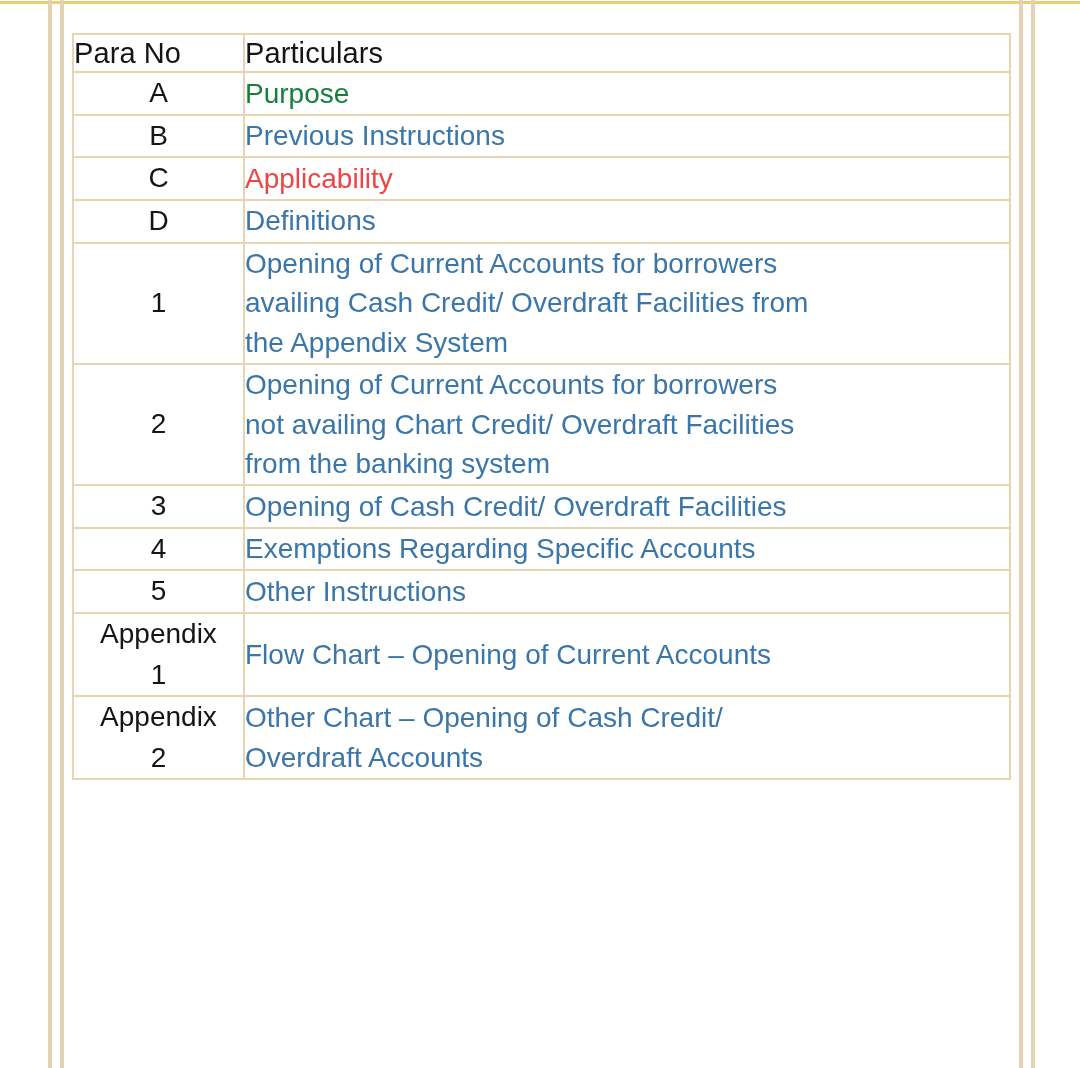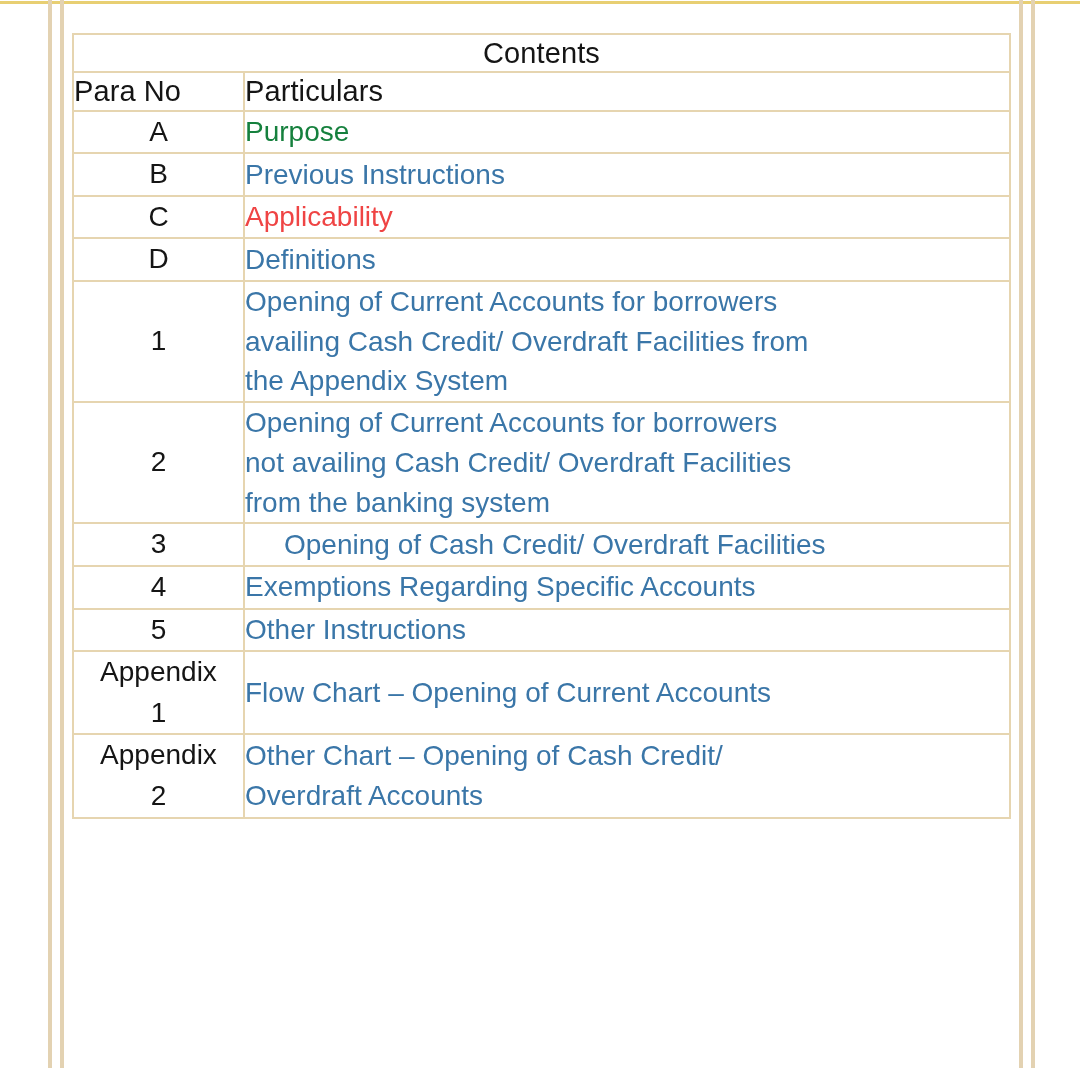--- a/index.html
+++ b/index.html
@@ -100,23 +100,20 @@
 <div class="vrule r2"></div>
 
 <div class="toc-wrap">
   <table class="toc">
     <colgroup>
       <col class="col-para">
       <col class="col-part">
     </colgroup>
     <tbody>
       <tr>
-        <td class="cell-title" colspan="2" style="border-color: rgb(230, 213, 176);">Contents</td>
-      </tr>
-      <tr>
         <td class="cell-head" style="border-color: rgb(230, 213, 176);">Para No</td>
         <td class="cell-head" style="border-color: rgb(230, 213, 176); border-radius: 19px;">Particulars</td>
       </tr>
 
     <tr>
           <td class="cell-para" style="border-color: rgb(230, 213, 176);">
             <span class="ln">A</span>
           </td>
           <td class="cell-part" style="color: #15803d; border-color: rgb(230, 213, 176); margin-left: 37px;">
             <span class="ln">Purpose</span>
@@ -155,29 +152,29 @@
             <span class="ln">availing Cash Credit/ Overdraft Facilities from</span>
             <span class="ln">the Appendix System</span>
           </td>
         </tr>
         <tr>
           <td class="cell-para" style="border-color: rgb(230, 213, 176);">
             <span class="ln">2</span>
           </td>
           <td class="cell-part" style="color: rgb(58, 118, 168); border-color: rgb(230, 213, 176);">
             <span class="ln">Opening of Current Accounts for borrowers</span>
-            <span class="ln">not availing Cash Credit/ Overdraft Facilities</span>
+            <span class="ln">not availing Chart Credit/ Overdraft Facilities</span>
             <span class="ln">from the banking system</span>
           </td>
         </tr>
         <tr>
           <td class="cell-para" style="border-color: rgb(230, 213, 176);">
             <span class="ln">3</span>
           </td>
-          <td class="cell-part" style="color: rgb(58, 118, 168); border-color: rgb(230, 213, 176); padding-left: 39px;">
+          <td class="cell-part" style="color: rgb(58, 118, 168); border-color: rgb(230, 213, 176);">
             <span class="ln">Opening of Cash Credit/ Overdraft Facilities</span>
           </td>
         </tr>
         <tr>
           <td class="cell-para" style="border-color: rgb(230, 213, 176);">
             <span class="ln">4</span>
           </td>
           <td class="cell-part" style="color: rgb(58, 118, 168); border-color: rgb(230, 213, 176);">
             <span class="ln">Exemptions Regarding Specific Accounts</span>
           </td>

